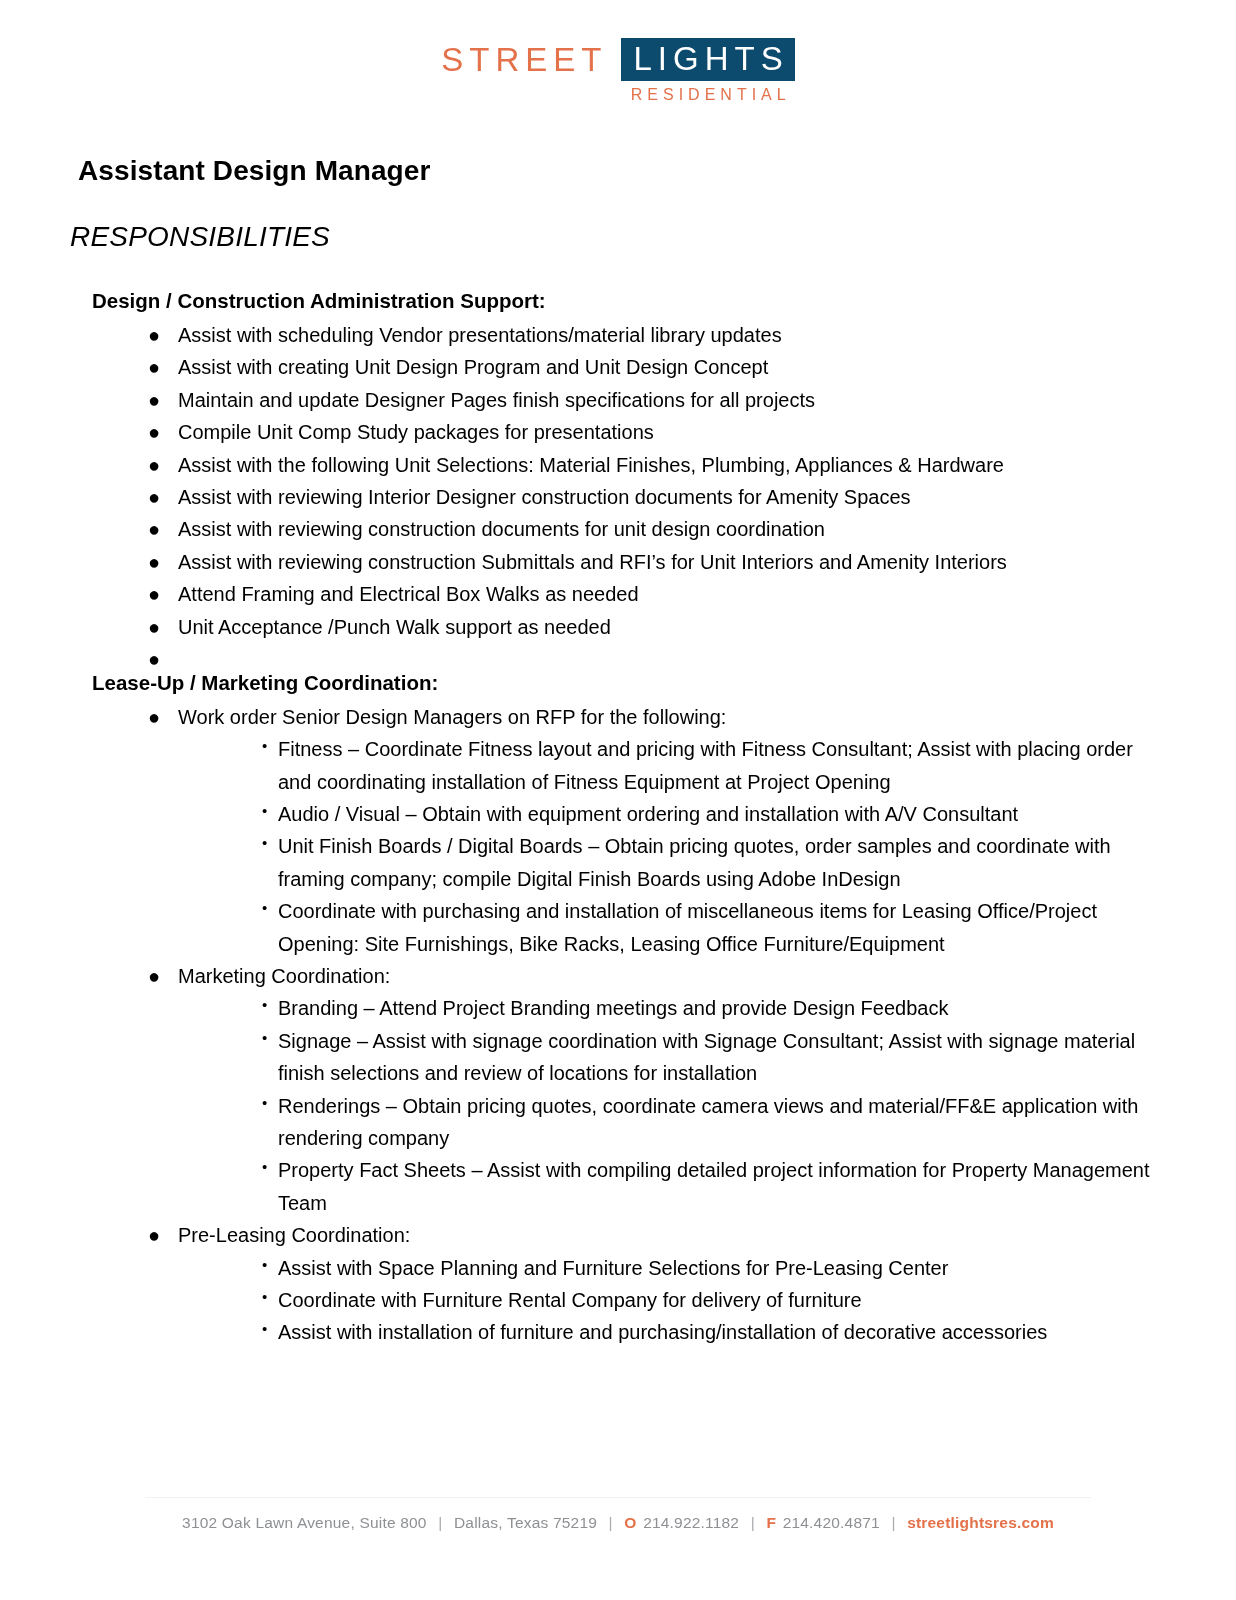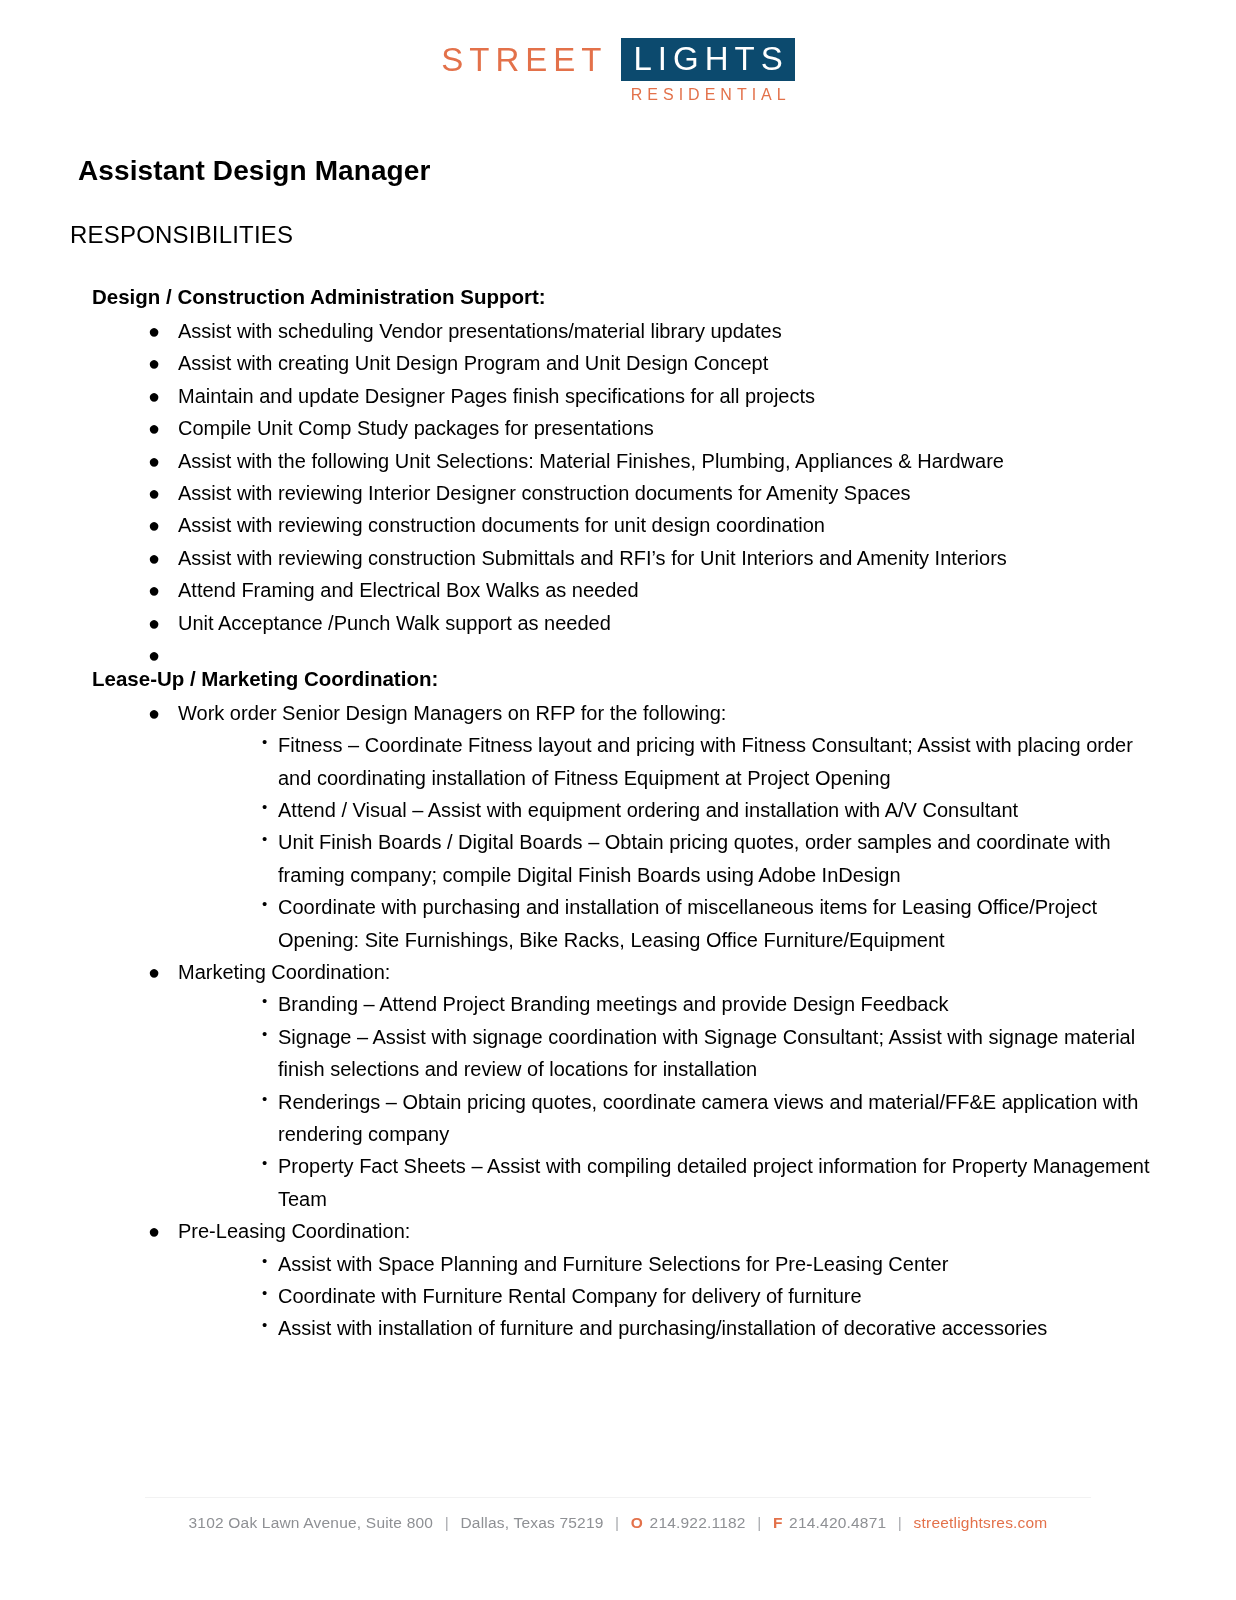--- a/index.html
+++ b/index.html
@@ -68,25 +68,26 @@
     margin-top: 52px;
   }
   .job-title {
     font-size: 28px;
     font-weight: bold;
     letter-spacing: 0.1px;
     margin: 0 0 34px 8px;
     color: #000;
   }
   .responsibilities {
-    font-size: 24px;
+    font-size: 28px;
     font-weight: 400;
     letter-spacing: 0.2px;
     margin: 0 0 36px 0;
     color: #000;
+    font-style: italic;
   }
   .section {
     margin-bottom: 28px;
   }
   .section-heading {
     font-size: 20.5px;
     font-weight: bold;
     margin-left: 22px;
     margin-bottom: 6px;
     color: #000;
@@ -156,21 +157,21 @@
     color: #a8aaae;
     padding: 0 7px;
   }
   .footer-line .lbl {
     color: #E3714A;
     font-weight: bold;
     padding-right: 2px;
   }
   .footer-line .site {
     color: #E3714A;
-    font-weight: normal;
+    font-weight: bold;
   }
 </style>
 </head>
 <body>
 
 <div class="logo-header">
   <div class="logo">
     <div class="logo-top">
       <span class="logo-street">STREET</span>
       <span class="logo-lights-box">LIGHTS</span>
@@ -200,21 +201,21 @@
           <li class="item"><span class="b1">●</span><span>Attend Framing and Electrical Box Walks as needed</span></li>
           <li class="item"><span class="b1">●</span><span>Unit Acceptance /Punch Walk support as needed</span></li>
           <li class="item"><span class="b1">●</span></li>
         </ul>
       </div>
       <div class="section">
         <div class="section-heading">Lease-Up / Marketing Coordination:</div>
         <ul class="lvl1">
           <li class="item"><span class="b1">●</span><span>Work order Senior Design Managers on RFP for the following:</span><ul class="lvl2">
               <li class="subitem"><span class="b2">•</span><span>Fitness – Coordinate Fitness layout and pricing with Fitness Consultant; Assist with placing order and coordinating installation of Fitness Equipment at Project Opening</span></li>
-              <li class="subitem"><span class="b2">•</span><span>Attend / Visual – Assist with equipment ordering and installation with A/V Consultant</span></li>
+              <li class="subitem"><span class="b2">•</span><span>Audio / Visual – Obtain with equipment ordering and installation with A/V Consultant</span></li>
               <li class="subitem"><span class="b2">•</span><span>Unit Finish Boards / Digital Boards – Obtain pricing quotes, order samples and coordinate with framing company; compile Digital Finish Boards using Adobe InDesign</span></li>
               <li class="subitem"><span class="b2">•</span><span>Coordinate with purchasing and installation of miscellaneous items for Leasing Office/Project Opening: Site Furnishings, Bike Racks, Leasing Office Furniture/Equipment</span></li>
             </ul></li>
           <li class="item"><span class="b1">●</span><span>Marketing Coordination:</span><ul class="lvl2">
               <li class="subitem"><span class="b2">•</span><span>Branding – Attend Project Branding meetings and provide Design Feedback</span></li>
               <li class="subitem"><span class="b2">•</span><span>Signage – Assist with signage coordination with Signage Consultant; Assist with signage material finish selections and review of locations for installation</span></li>
               <li class="subitem"><span class="b2">•</span><span>Renderings – Obtain pricing quotes, coordinate camera views and material/FF&amp;E application with rendering company</span></li>
               <li class="subitem"><span class="b2">•</span><span>Property Fact Sheets – Assist with compiling detailed project information for Property Management Team</span></li>
             </ul></li>
           <li class="item"><span class="b1">●</span><span>Pre-Leasing Coordination:</span><ul class="lvl2">

